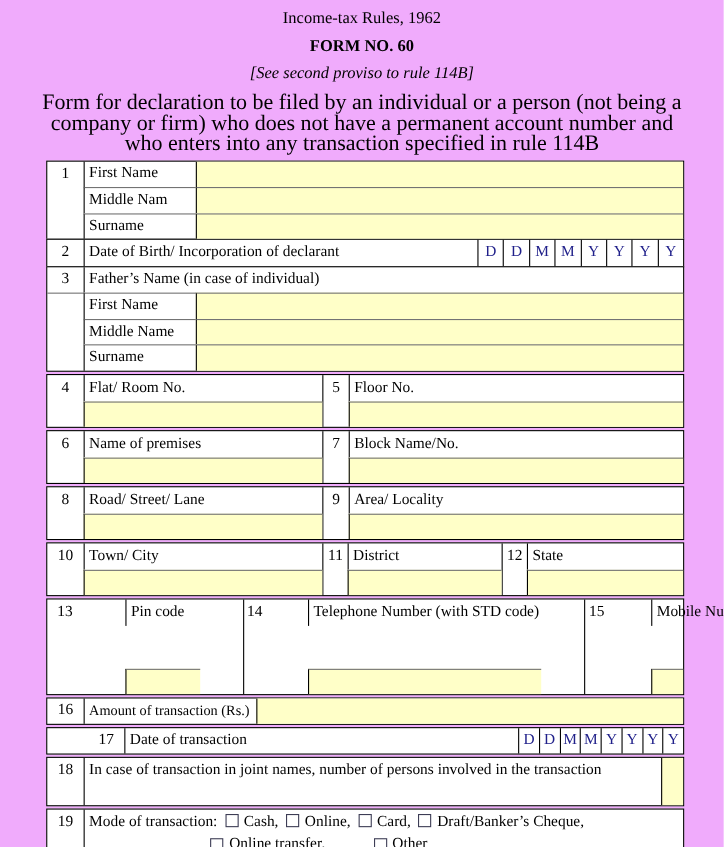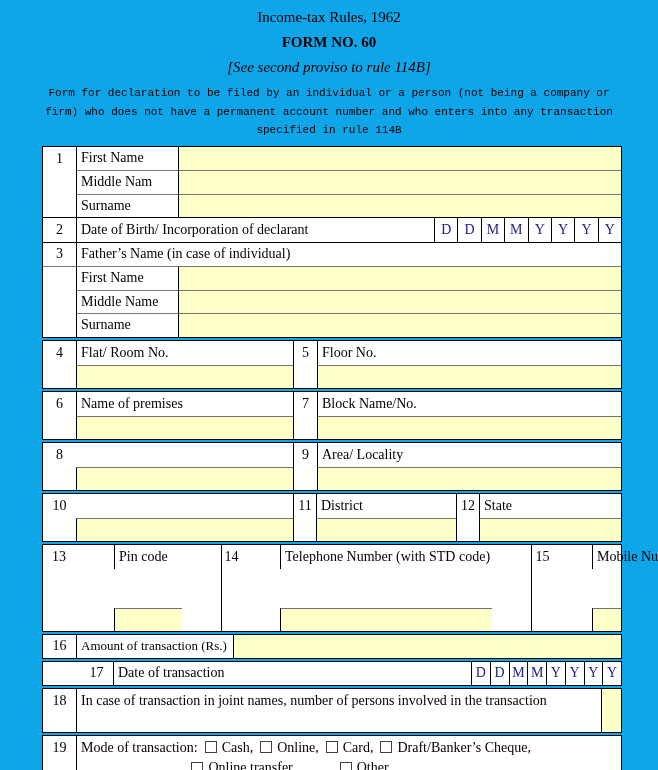--- a/index.html
+++ b/index.html
@@ -1,24 +1,24 @@
 <!DOCTYPE html>
 <html><head>
 <meta charset="utf-8">
 <style>
   html,body{margin:0;padding:0;background:#fff;}
   .page{
-    width:658px;height:770px;background:#0ea5e9;overflow:hidden;
+    width:658px;height:770px;background:#f0abfc;overflow:hidden;
     font-family:"Liberation Serif","DejaVu Serif",serif;color:#000;
   }
   
   .hdr1{margin-top:9px;text-align:center;font-size:15px;}
   .hdr2{margin-top:8px;text-align:center;font-size:15px;font-weight:bold;}
   .hdr3{margin-top:8px;text-align:center;font-size:15px;font-style:italic;}
-  .desc{margin:8px auto 0 auto;width:592px;text-align:center;font-size:11px;line-height:18.5px;font-family:Liberation Mono, monospace;}
+  .desc{margin:8px auto 0 auto;width:592px;text-align:center;font-size:20px;line-height:18.5px;}
   
   .tbl{margin:6px 0 0 42px;width:580px;font-size:14px;}
   .sec{display:grid;border:1px solid #000;background:#fff;box-sizing:border-box;}
   .m2{margin-top:2px;} .mneg{margin-top:-1px;}
   .gA{grid-template-columns:33px 102px 1fr;grid-template-rows:repeat(3,23.5px);}
   .gB{grid-template-columns:33px 358px repeat(8,1fr);grid-template-rows:23.5px;}
   .gC{grid-template-columns:33px 102px 1fr;grid-template-rows:repeat(4,23.5px);}
   .gD{grid-template-columns:33px 217px 24px 1fr;grid-template-rows:24px 23px;}
   .gT{grid-template-columns:33px 217px 23px 140px 23px 1fr;grid-template-rows:24px 23px;}
   .gH{grid-template-columns:32px 68px 20px 212px 22px 1fr;grid-template-rows:24px 23px;gap:39px;}
@@ -109,28 +109,30 @@
       <div class="cell num numtop c1 r12">6</div>
       <div class="cell lbl bl c2 row1">Name of premises</div>
       <div class="cell num numtop bl c3 r12">7</div>
       <div class="cell lbl bl c4 row1">Block Name/No.</div>
       <div class="cell inp bl bt c2 row2"></div>
       <div class="cell inp bl bt c4 row2"></div>
     </div>
 
     <div class="sec gD m2">
       <div class="cell num numtop c1 r12">8</div>
+      <div class="cell lbl bl c2 row1">Road/ Street/ Lane</div>
       <div class="cell num numtop bl c3 r12">9</div>
       <div class="cell lbl bl c4 row1">Area/ Locality</div>
       <div class="cell inp bl bt c2 row2"></div>
       <div class="cell inp bl bt c4 row2"></div>
     </div>
 
     <div class="sec gT m2">
       <div class="cell num numtop c1 r12">10</div>
+      <div class="cell lbl bl c2 row1">Town/ City</div>
       <div class="cell num numtop bl c3 r12">11</div>
       <div class="cell lbl bl c4 row1">District</div>
       <div class="cell num numtop bl c5 r12">12</div>
       <div class="cell lbl bl c6 row1">State</div>
       <div class="cell inp bl bt c2 row2"></div>
       <div class="cell inp bl bt c4 row2"></div>
       <div class="cell inp bl bt c6 row2"></div>
     </div>
 
     <div class="sec gH m2">

